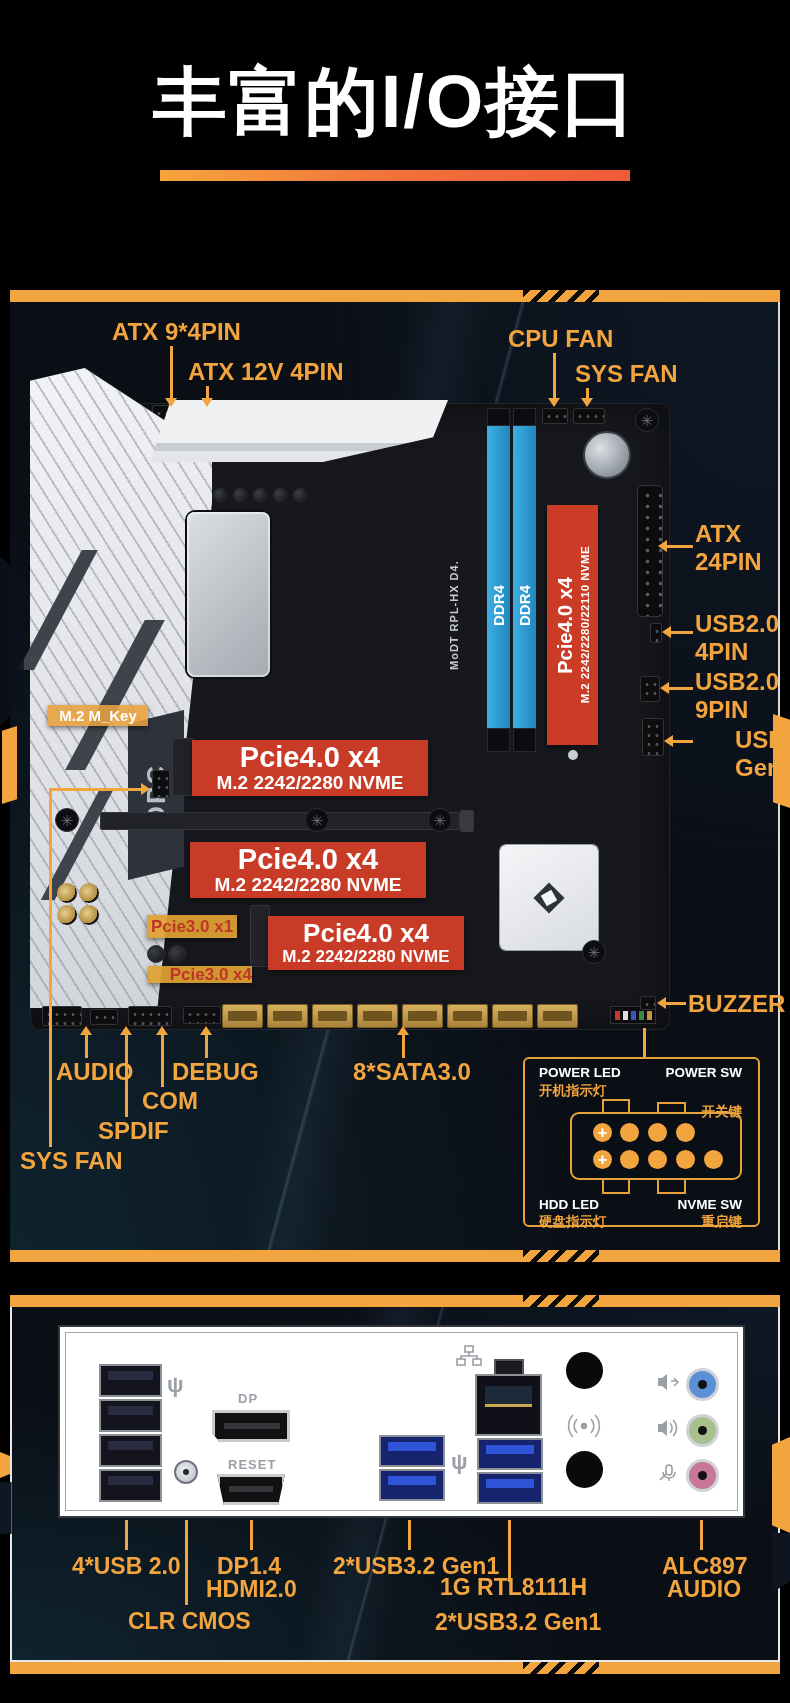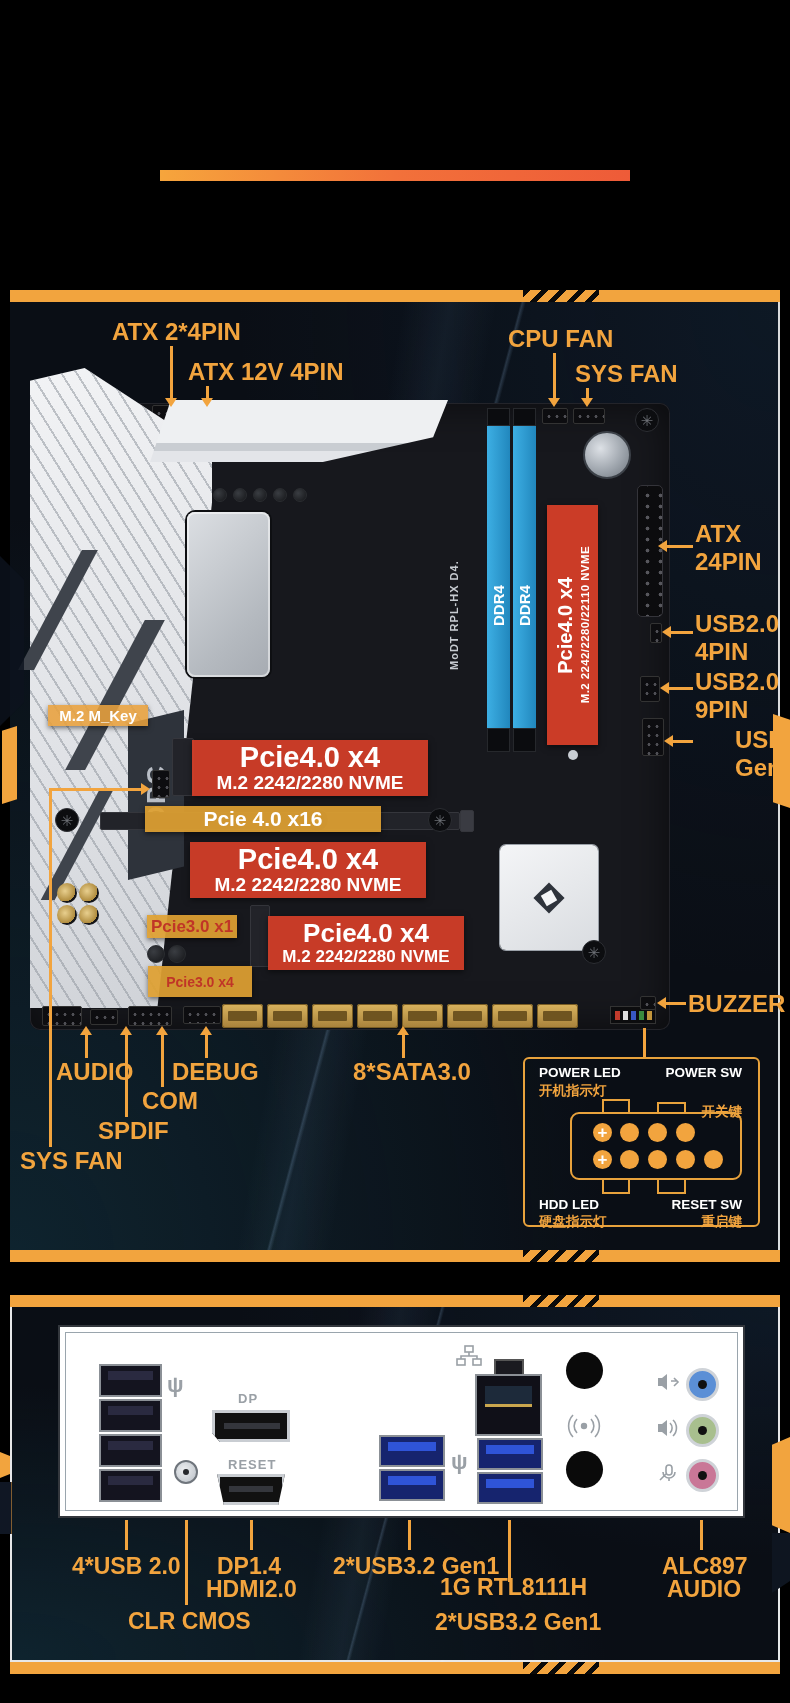--- a/index.html
+++ b/index.html
@@ -138,20 +138,21 @@
 
   
   .chamfer{position:absolute;background:#f2a43e;}
   svg{display:block;}
 </style>
 </head>
 <body>
 
 <div class="stage">
 
+  <div class="title">丰富的I/O接口</div>
   <div class="title-underline"></div>
 
   <div class="panel" style="top:290px;height:972px;">
     <div class="bar" style="top:0;">
         <span class="hz"></span>
       </div>
     <div class="whiteline" style="left:589px;top:12px;width:181px;height:2px;"></div>
     <div class="panel-bg" style="top:12px;height:960px;border-right:2px solid rgba(255,255,255,.85);"></div>
 
     <div class="board"></div>
@@ -223,35 +224,32 @@
     <div class="fanmount" style="left:572px;top:650px;">✳</div>
     <div class="hdr" style="left:142px;top:480px;width:18px;height:28px;"></div>
 
     <div class="goldbox" style="left:38px;top:415px;width:100px;height:21px;font-size:15px;background:rgba(232,160,60,.88);">
       <span>M.2 M_Key</span>
     </div>
     <div class="redbox" style="left:182px;top:450px;width:236px;height:56px;">
       <div class="t1">Pcie4.0 x4</div>
       <div class="t2">M.2 2242/2280 NVME</div>
     </div>
-    <div class="goldbox" style="left:135px;top:516px;width:236px;height:26px;font-size:21px;">
-      <span>Pcie 4.0 x16</span>
-    </div>
     <div class="redbox" style="left:180px;top:552px;width:236px;height:56px;">
       <div class="t1">Pcie4.0 x4</div>
       <div class="t2">M.2 2242/2280 NVME</div>
     </div>
     <div class="goldbox redtxt" style="left:137px;top:625px;width:90px;height:23px;font-size:17px;">
       <span>Pcie3.0 x1</span>
     </div>
     <div class="redbox" style="left:258px;top:626px;width:196px;height:54px;">
       <div class="t1" style="font-size:26px;">Pcie4.0 x4</div>
       <div class="t2" style="font-size:17px;">M.2 2242/2280 NVME</div>
     </div>
-    <div class="goldbox redtxt" style="left:138px;top:676px;width:104px;height:31px;font-size:14px;">
+    <div class="goldbox redtxt" style="left:138px;top:676px;width:104px;height:17px;font-size:17px;justify-content:flex-end;">
       <span>Pcie3.0 x4</span>
     </div>
 
     <div class="sata" style="left:212px;"></div>
     <div class="sata" style="left:257px;"></div>
     <div class="sata" style="left:302px;"></div>
     <div class="sata" style="left:347px;"></div>
     <div class="sata" style="left:392px;"></div>
     <div class="sata" style="left:437px;"></div>
     <div class="sata" style="left:482px;"></div>
@@ -265,21 +263,21 @@
       <span class="abs" style="left:12px;top:4px;width:5px;height:9px;background:#ddd;"></span>
       <span class="abs" style="left:20px;top:4px;width:5px;height:9px;background:#3857c2;"></span>
       <span class="abs" style="left:28px;top:4px;width:5px;height:9px;background:#3a8a3e;"></span>
       <span class="abs" style="left:36px;top:4px;width:5px;height:9px;background:#c2953b;"></span>
     </div>
     <div class="hdr" style="left:630px;top:706px;width:16px;height:14px;"></div>
     <div class="hdr" style="left:640px;top:333px;width:12px;height:20px;"></div>
     <div class="hdr" style="left:630px;top:386px;width:20px;height:26px;"></div>
     <div class="hdr" style="left:632px;top:428px;width:22px;height:38px;"></div>
 
-    <div class="lbl" style="left:102px;top:28px;">ATX 2*4PIN</div>
+    <div class="lbl" style="left:102px;top:28px;">ATX 9*4PIN</div>
     <div class="ln" style="left:160px;top:56px;width:3px;height:52px;"></div>
     <div class="arrD" style="left:155px;top:108px;"></div>
     <div class="lbl" style="left:178px;top:68px;">ATX 12V 4PIN</div>
     <div class="ln" style="left:196px;top:96px;width:3px;height:12px;"></div>
     <div class="arrD" style="left:191px;top:108px;"></div>
     <div class="lbl" style="left:498px;top:35px;">CPU FAN</div>
     <div class="ln" style="left:543px;top:63px;width:3px;height:45px;"></div>
     <div class="arrD" style="left:538px;top:108px;"></div>
     <div class="lbl" style="left:565px;top:70px;">SYS FAN</div>
     <div class="ln" style="left:576px;top:98px;width:3px;height:10px;"></div>
@@ -361,21 +359,21 @@
       <div class="fp-pin" style="left:95px;top:91px;"></div>
       <div class="fp-pin" style="left:123px;top:91px;"></div>
       <div class="fp-pin" style="left:151px;top:91px;"></div>
       <div class="fp-pin" style="left:179px;top:91px;"></div>
 
       <div class="fp-brk bot" style="left:77px;top:121px;width:28px;height:14px;"></div>
       <div class="fp-brk bot" style="left:132px;top:121px;width:29px;height:14px;"></div>
 
       <div class="fp-en" style="left:14px;top:138px;">HDD LED</div>
       <div class="fp-cn" style="left:14px;top:154px;text-align:right;">硬盘指示灯</div>
-      <div class="fp-en" style="right:16px;top:138px;">RESET SW</div>
+      <div class="fp-en" style="right:16px;top:138px;">NVME SW</div>
       <div class="fp-cn" style="right:16px;top:154px;">重启键</div>
     </div>
 
     <div class="bar" style="bottom:0;">
         <span class="hz"></span>
       </div>
   </div>
 
   <div class="panel" style="top:1295px;height:379px;">
     <div class="bar" style="top:0;">

